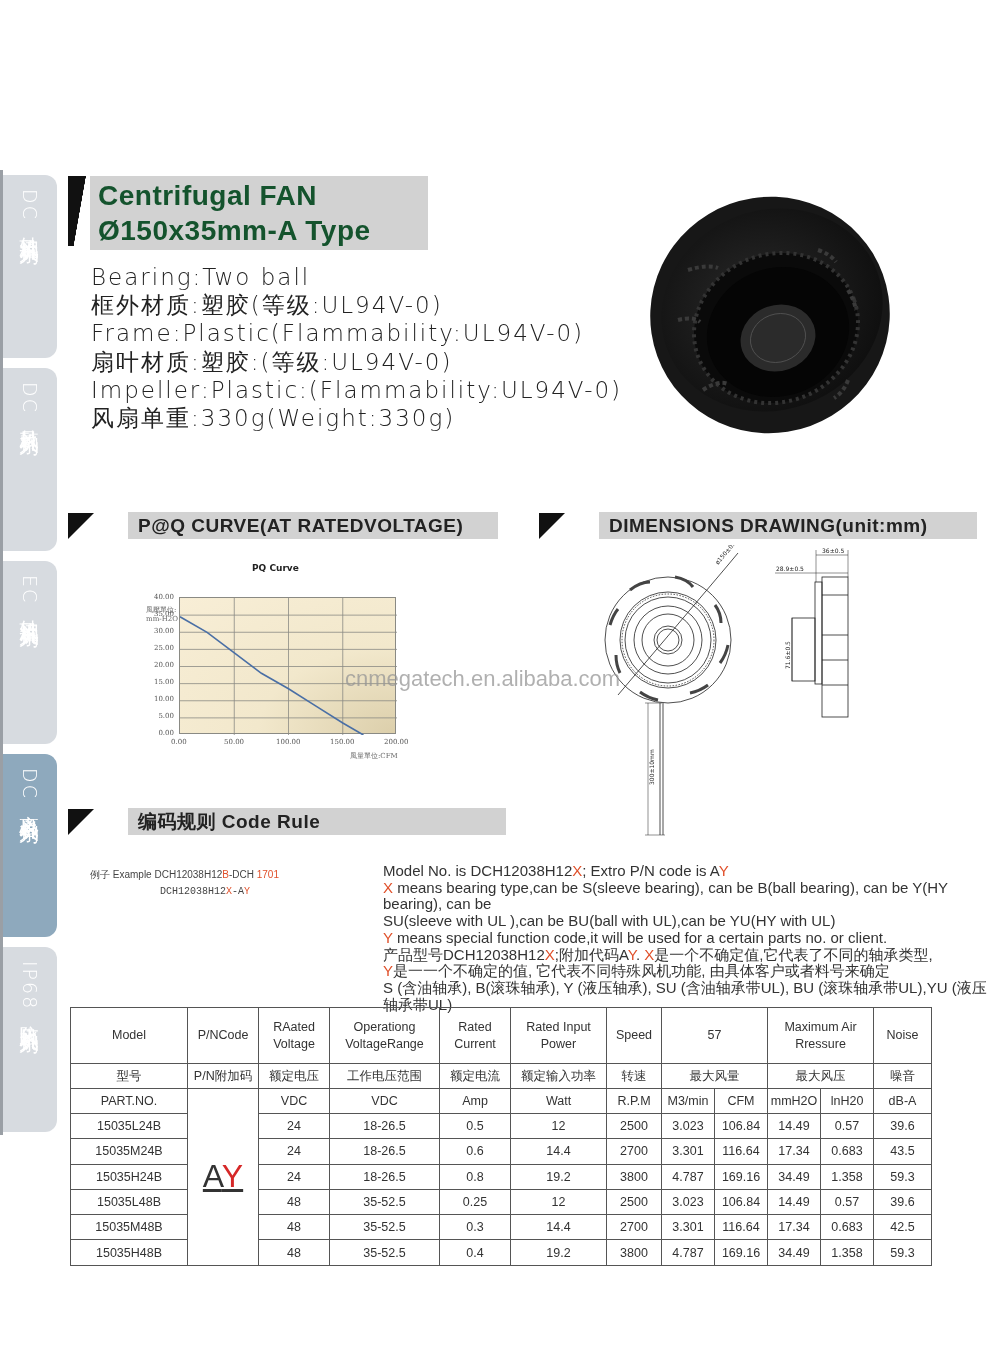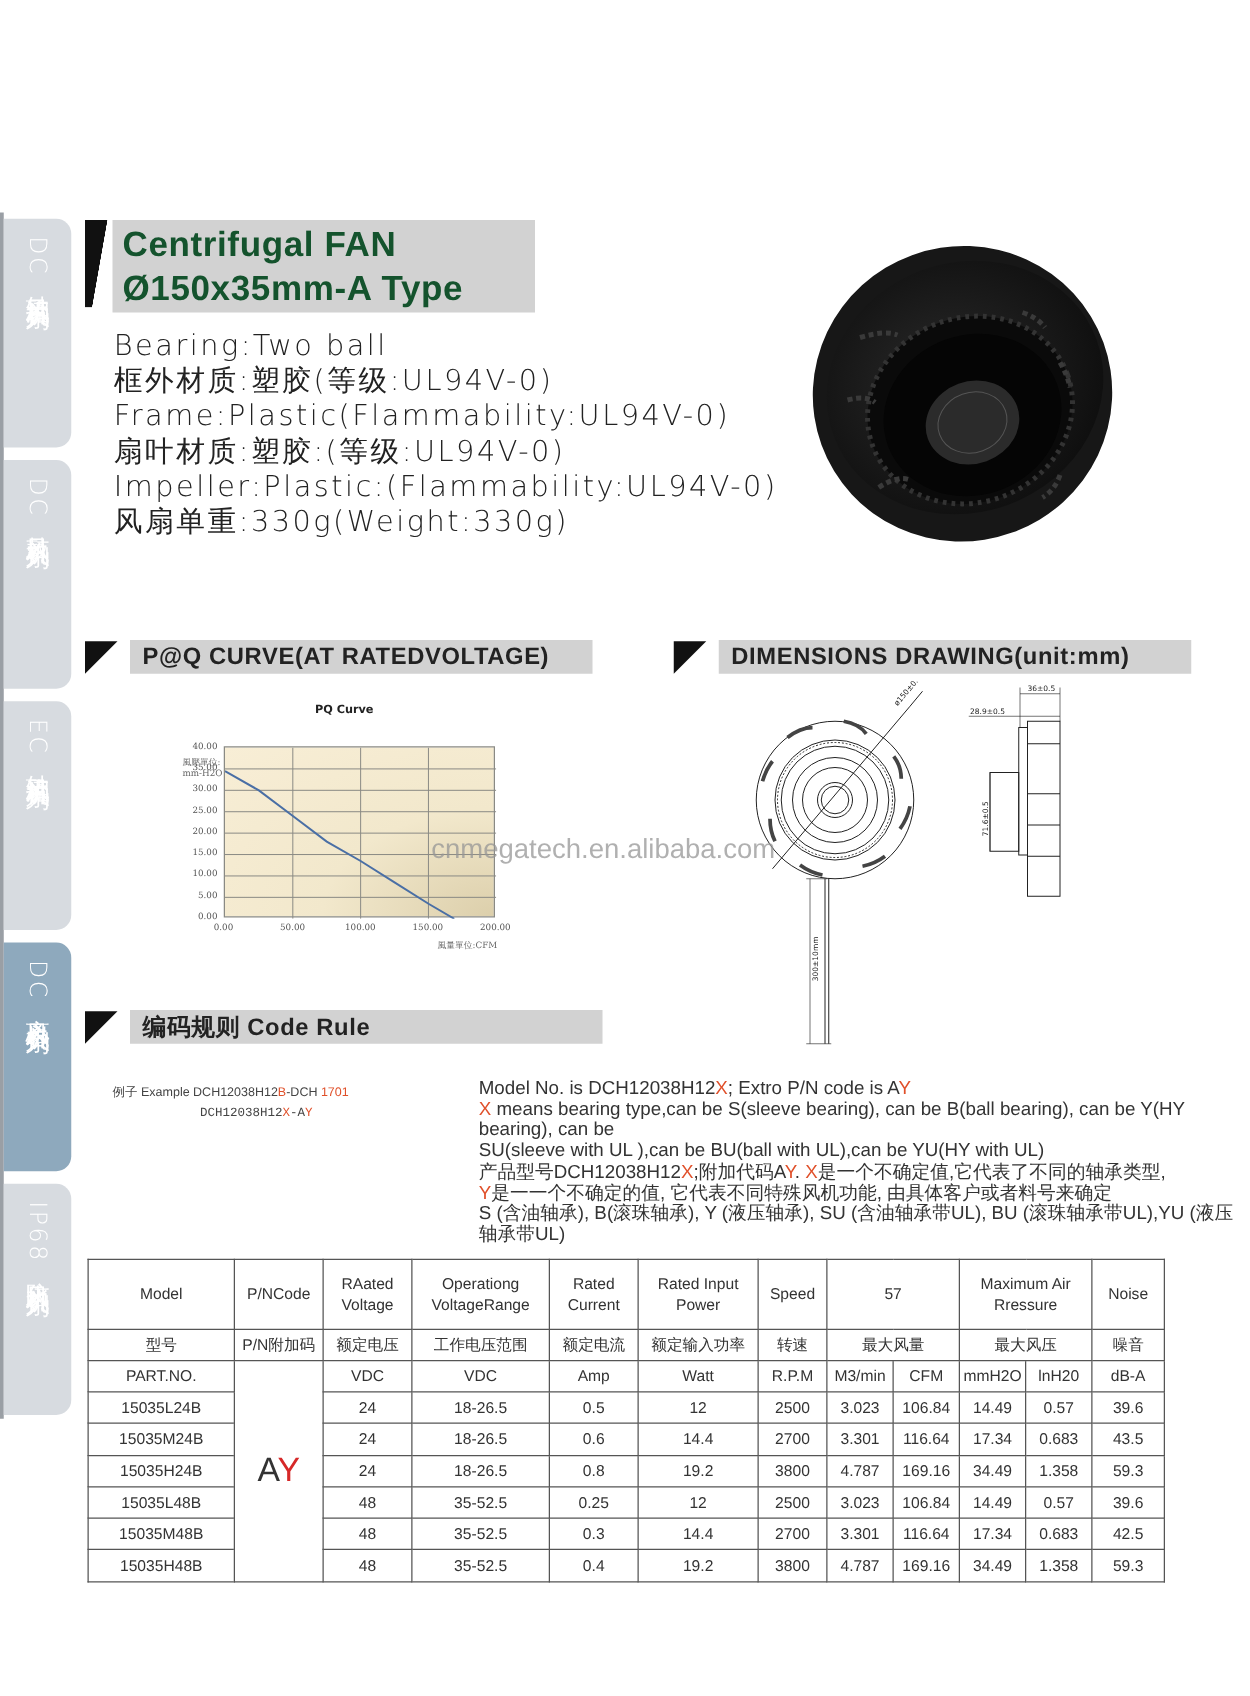--- a/index.html
+++ b/index.html
@@ -13,21 +13,21 @@
     background: #d7dbe0; display: flex; justify-content: center; align-items: flex-start;
     padding-top: 14px;
   }
   .side-tab.active { background: #8ea9bd; }
   .side-tab span {
     writing-mode: vertical-rl; color: #ffffff; font-size: 19px; letter-spacing: 2px;
     font-family: "DejaVu Sans", sans-serif; font-weight: 300;
   }
 
   
-  .sec-head { position: absolute; display: flex; align-items: center; }
+  .sec-head { position: absolute; display: flex; align-items: center; gap: 24px; }
   .sec-tri {
     width: 0; height: 0; border-top: 26px solid #111; border-right: 26px solid transparent;
     margin-right: 10px;
   }
   .sec-bar {
     background: #d2d2d2; height: 27px; display: flex; align-items: center; padding-left: 10px;
     font-weight: bold; font-size: 19px; color: #222; letter-spacing: 0.5px;
   }
   .title-tri2 { position:absolute; left:68px; top:176px; width:20px; height:70px;
     background: linear-gradient(100deg, #111 0%, #111 55%, transparent 56%); clip-path: polygon(0 0, 100% 0, 30% 100%, 0 100%); }
@@ -68,21 +68,21 @@
 
   
   table.spec {
     position: absolute; left: 70px; top: 1007px; width: 861px; border-collapse: collapse;
     font-size: 12.5px; color: #333; table-layout: fixed;
   }
   table.spec td { border: 1.5px solid #555; text-align: center; vertical-align: middle; padding: 0 2px; }
   table.spec tr.h1 td { height: 56px; line-height: 17px; }
   table.spec tr.h2 td, table.spec tr.h3 td { height: 25px; }
   table.spec tr.d td { height: 25.3px; }
-  .ay { font-size: 27px; }
+  .ay { font-size: 32px; text-decoration: underline; }
   .ay .y { color: #d62828; }
 </style>
 </head>
 <body>
 
 <div class="side-line"></div>
 <div class="side-tab" style="top:175px;height:183px;">
     <span>DC轴流风机系列</span>
   </div>
 <div class="side-tab" style="top:368px;height:183px;">
@@ -231,20 +231,21 @@
 
 <div class="example">
   <div><span>例子 Example DCH12038H12</span><span class="red">B</span><span>-DCH </span><span class="red">1701</span></div>
   <div class="l2"><span>DCH12038H12</span><span class="red">X</span><span>-A</span><span class="red">Y</span></div>
 </div>
 
 <div class="code-notes">
   <div><span>Model No. is DCH12038H12</span><span class="red">X</span><span>; Extro P/N code is A</span><span class="red">Y</span></div>
   <div><span class="red">X</span><span> means bearing type,can be S(sleeve bearing), can be B(ball bearing), can be Y(HY bearing), can be</span></div>
   <div>SU(sleeve with UL ),can be BU(ball with UL),can be YU(HY with UL)</div>
+  <div><span class="red">Y</span><span> means special function code,it will be used for a certain parts no. or client.</span></div>
   <div><span>产品型号DCH12038H12</span><span class="red">X</span><span>;附加代码A</span><span class="red">Y</span><span>. </span><span class="red">X</span><span>是一个不确定值,它代表了不同的轴承类型,</span></div>
   <div><span class="red">Y</span><span>是一一个不确定的值, 它代表不同特殊风机功能, 由具体客户或者料号来确定</span></div>
   <div>S (含油轴承), B(滚珠轴承), Y (液压轴承), SU (含油轴承带UL), BU (滚珠轴承带UL),YU (液压轴承带UL)</div>
 </div>
 
 <table class="spec">
   <colgroup>
     <col style="width:117px">
       <col style="width:71px">
       <col style="width:71px">

